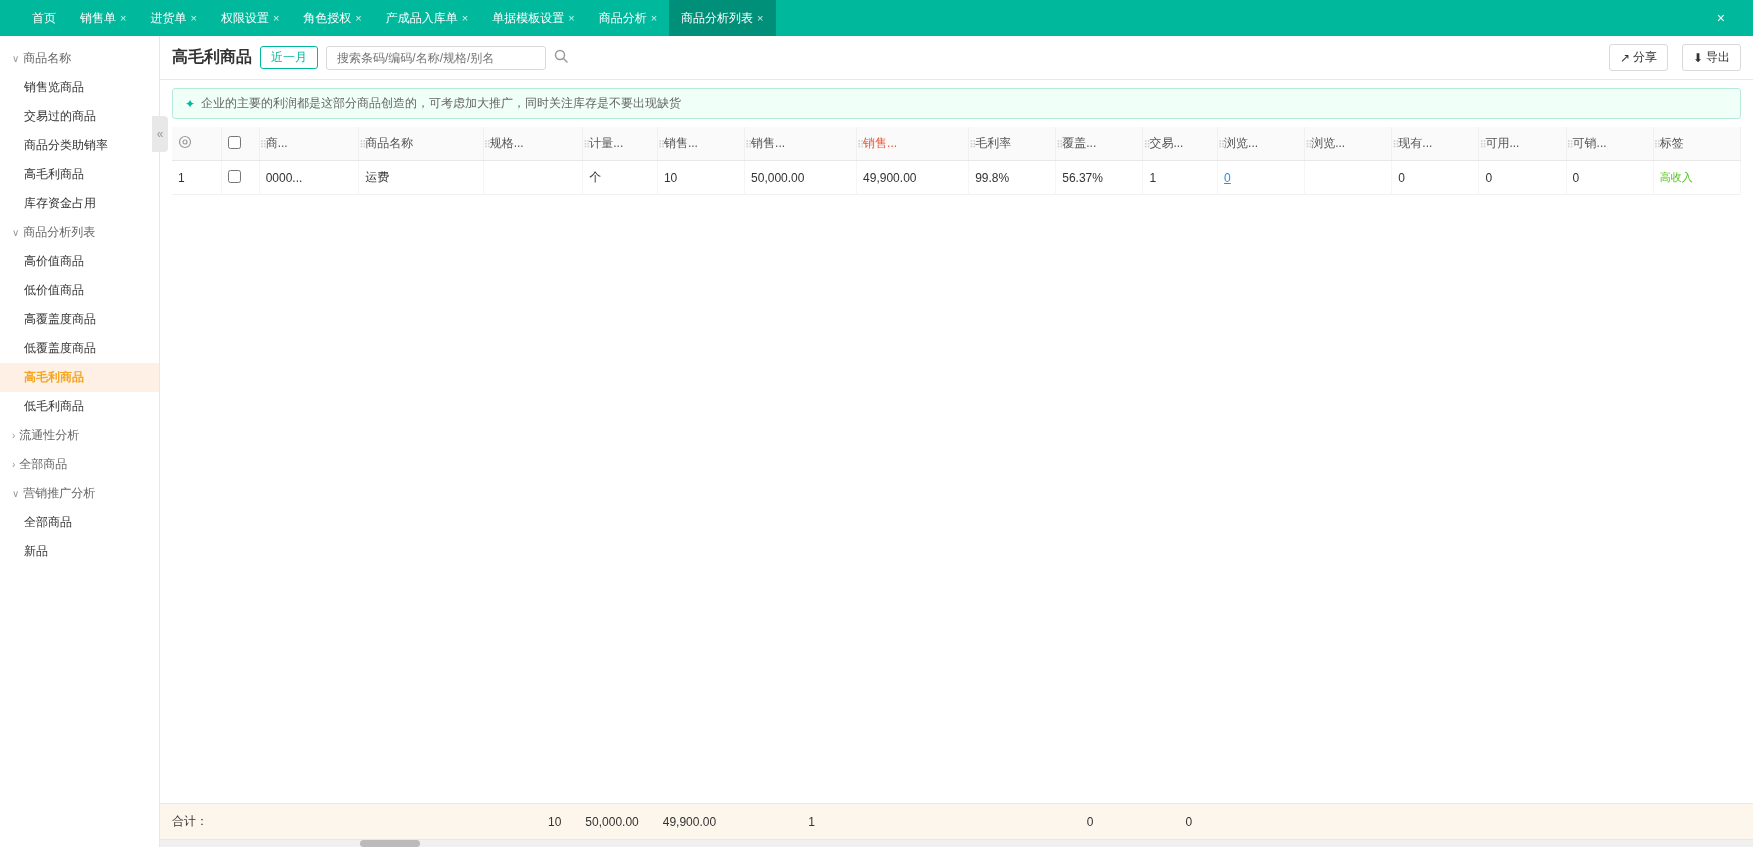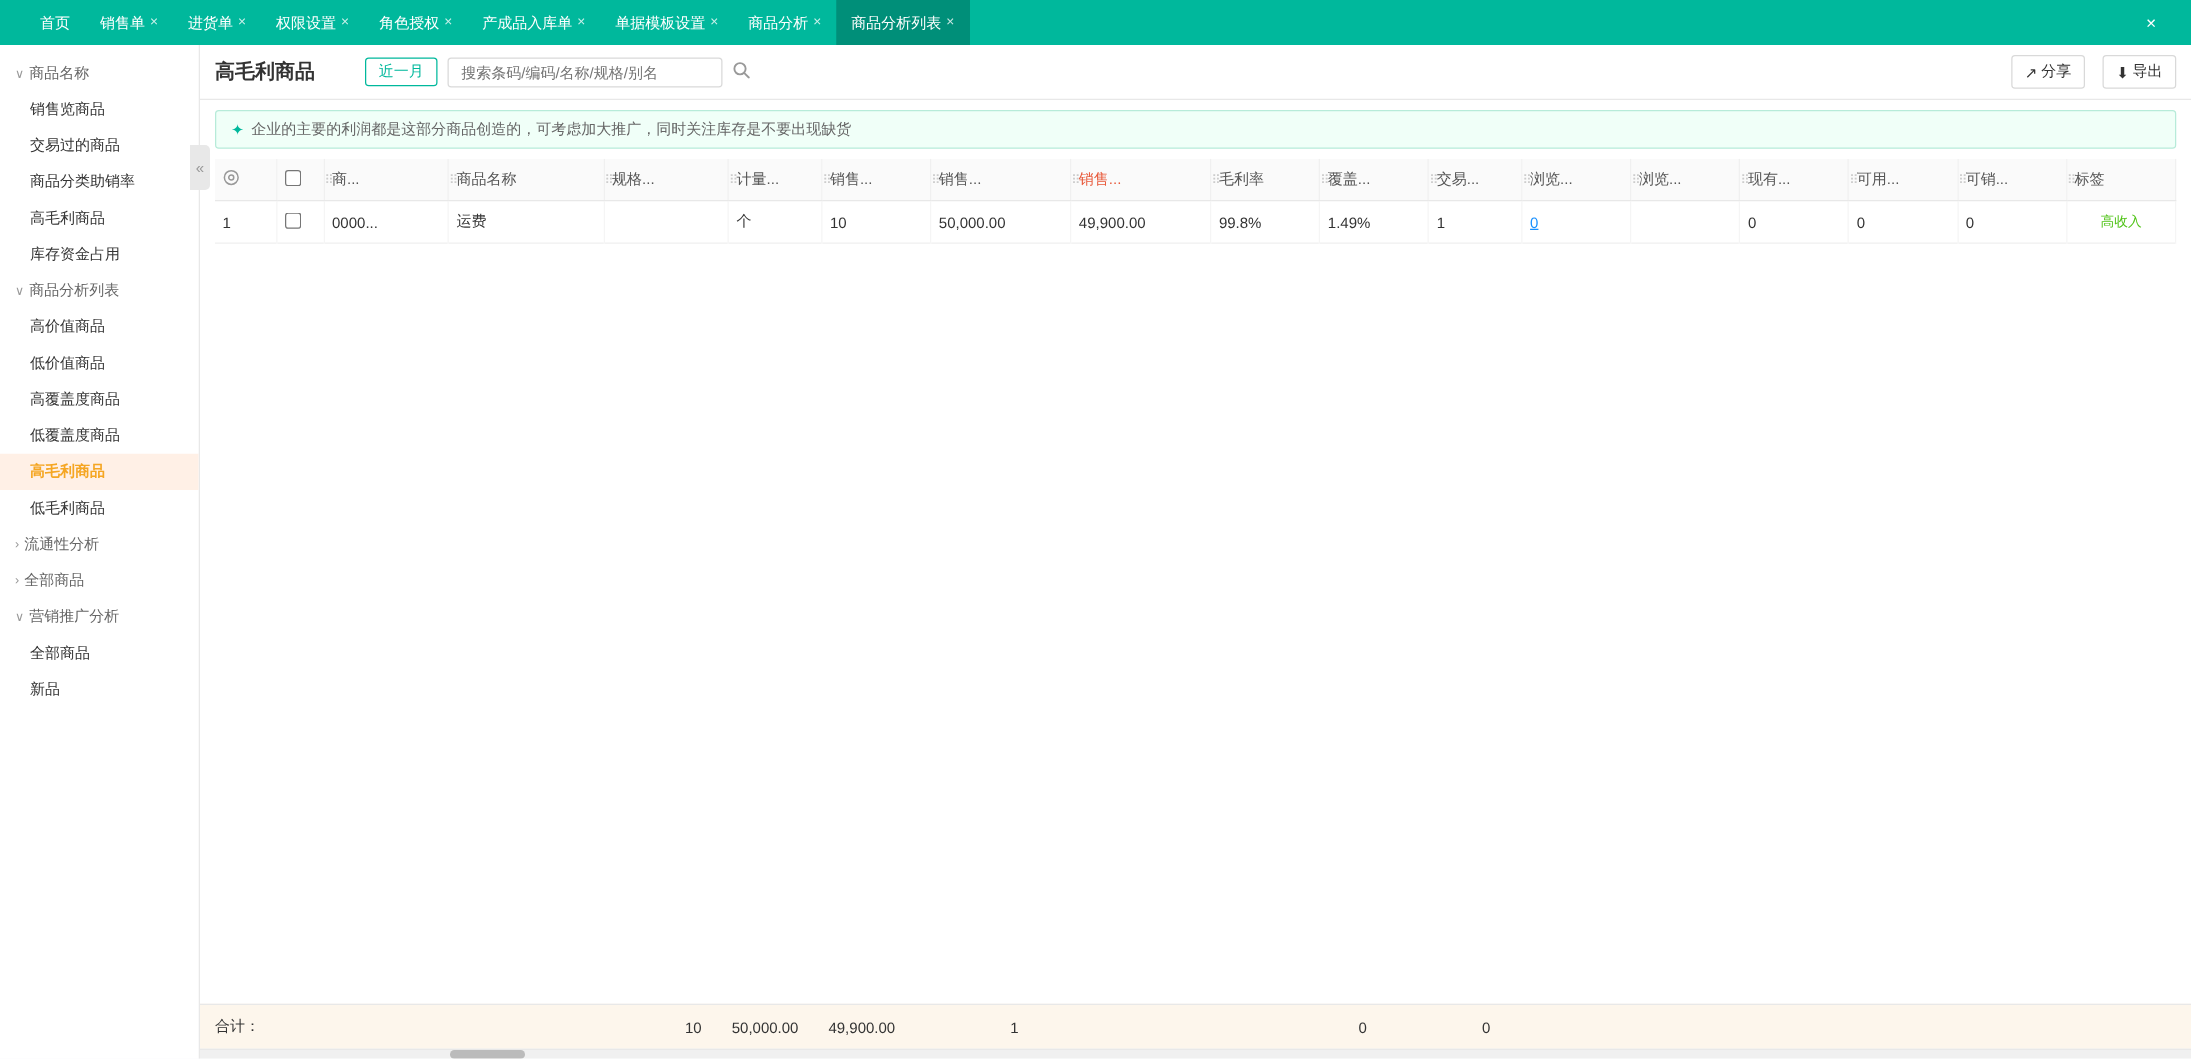--- a/index.html
+++ b/index.html
@@ -118,21 +118,20 @@
       color: #333;
     }
     .date-filter-btn {
       background: #fff;
       border: 1px solid #00b89c;
       color: #00b89c;
       padding: 2px 10px;
       border-radius: 3px;
       cursor: pointer;
       font-size: 12px;
-      margin-left: 32px;
     }
     .search-input {
       border: 1px solid #d9d9d9;
       border-radius: 3px;
       padding: 4px 10px;
       font-size: 12px;
       width: 220px;
       color: #999;
       outline: none;
     }
@@ -207,21 +206,20 @@
     tbody tr { border-bottom: 1px solid #f0f0f0; }
     tbody td {
       padding: 8px 6px;
       color: #333;
       border-right: 1px solid #f5f5f5;
       white-space: nowrap;
     }
     .tag-high {
       color: #52c41a;
       font-size: 11px;
-      text-align: center;
     }
     .tag-link {
       color: #1890ff;
       text-decoration: underline;
       cursor: pointer;
     }
 
     
     .footer-row {
       display: flex;
@@ -462,21 +460,21 @@
             <td>1</td>
             <td><input type="checkbox" style=""></td>
             <td>0000...</td>
             <td>运费</td>
             <td></td>
             <td>个</td>
             <td>10</td>
             <td>50,000.00</td>
             <td>49,900.00</td>
             <td>99.8%</td>
-            <td>1.49%</td>
+            <td>56.37%</td>
             <td>1</td>
             <td class="tag-link">0</td>
             <td></td>
             <td>0</td>
             <td>0</td>
             <td>0</td>
             <td class="tag-high">高收入</td>
           </tr>
         </tbody>
       </table>

